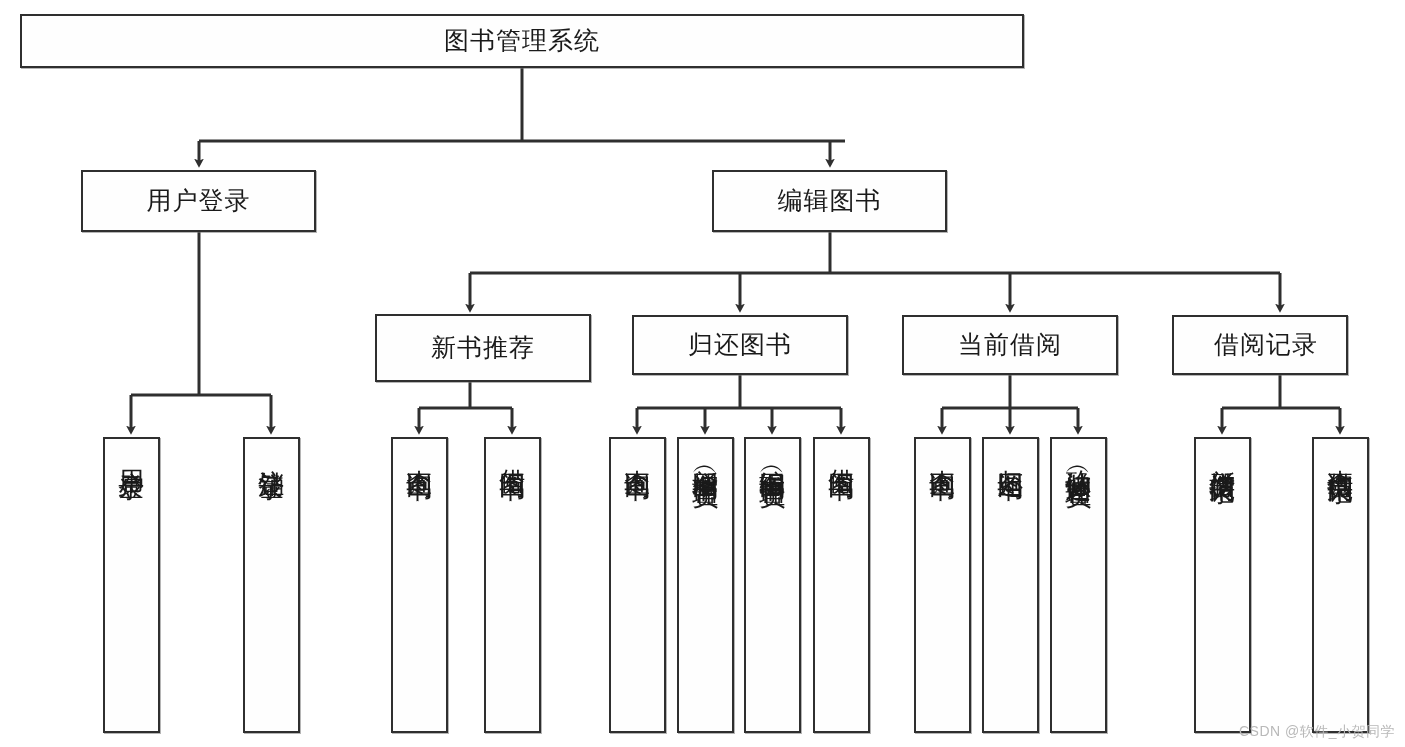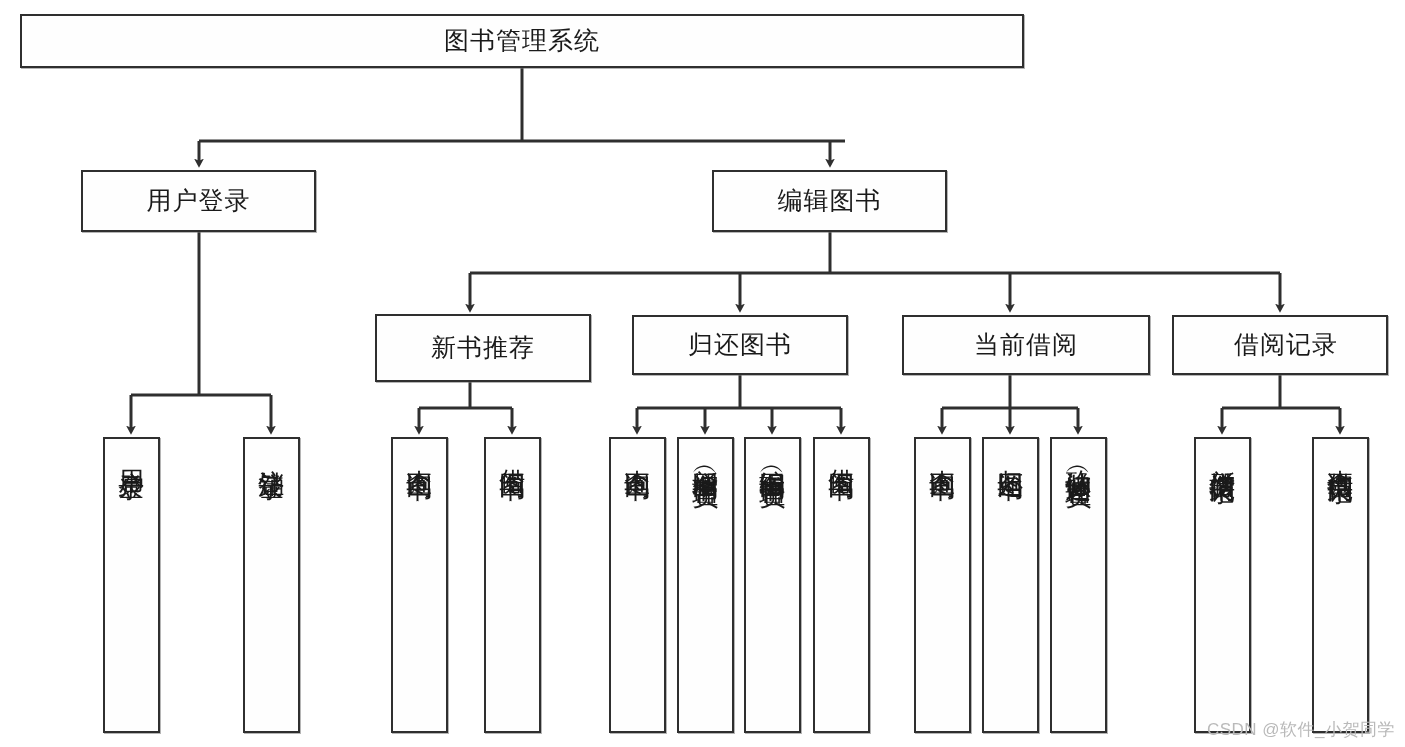--- a/index.html
+++ b/index.html
@@ -56,21 +56,21 @@
     font-size: 26px;
     line-height: 1.18;
     letter-spacing: 2px;
     color: #1a1a1a;
     white-space: nowrap;
   }
   .watermark {
     position: absolute;
     right: 10px;
     bottom: 6px;
-    font-size: 17px;
+    font-size: 14px;
     color: #b9b9b9;
     letter-spacing: 0.5px;
     white-space: nowrap;
   }
 </style>
 </head>
 <body>
 
 <div id="canvas">
 
@@ -134,24 +134,24 @@
   <div class="node horiz" style="left:712px; top:170px; width:235px; height:62px;">
     <span>编辑图书</span>
   </div>
 
   <div class="node horiz" style="left:362px; top:314px; width:216px; height:68px;margin-left:13px;">
     <span>新书推荐</span>
   </div>
   <div class="node horiz" style="left:632px; top:315px; width:216px; height:60px;">
     <span>归还图书</span>
   </div>
-  <div class="node horiz" style="left:902px; top:315px; width:248px; height:60px;">
+  <div class="node horiz" style="left:902px; top:315px; width:216px; height:60px;">
     <span>当前借阅</span>
   </div>
-  <div class="node horiz" style="left:1172px; top:315px; width:216px; height:60px;padding-left:12px;">
+  <div class="node horiz" style="left:1172px; top:315px; width:176px; height:60px;padding-left:12px;">
     <span>借阅记录</span>
   </div>
 
   <div class="node leaf" style="left:103px; top:437px; width:57px; height:296px;">
     <span class="vtext">用户登录</span>
   </div>
   <div class="node leaf" style="left:243px; top:437px; width:57px; height:296px;">
     <span class="vtext">注销登录</span>
   </div>
 

